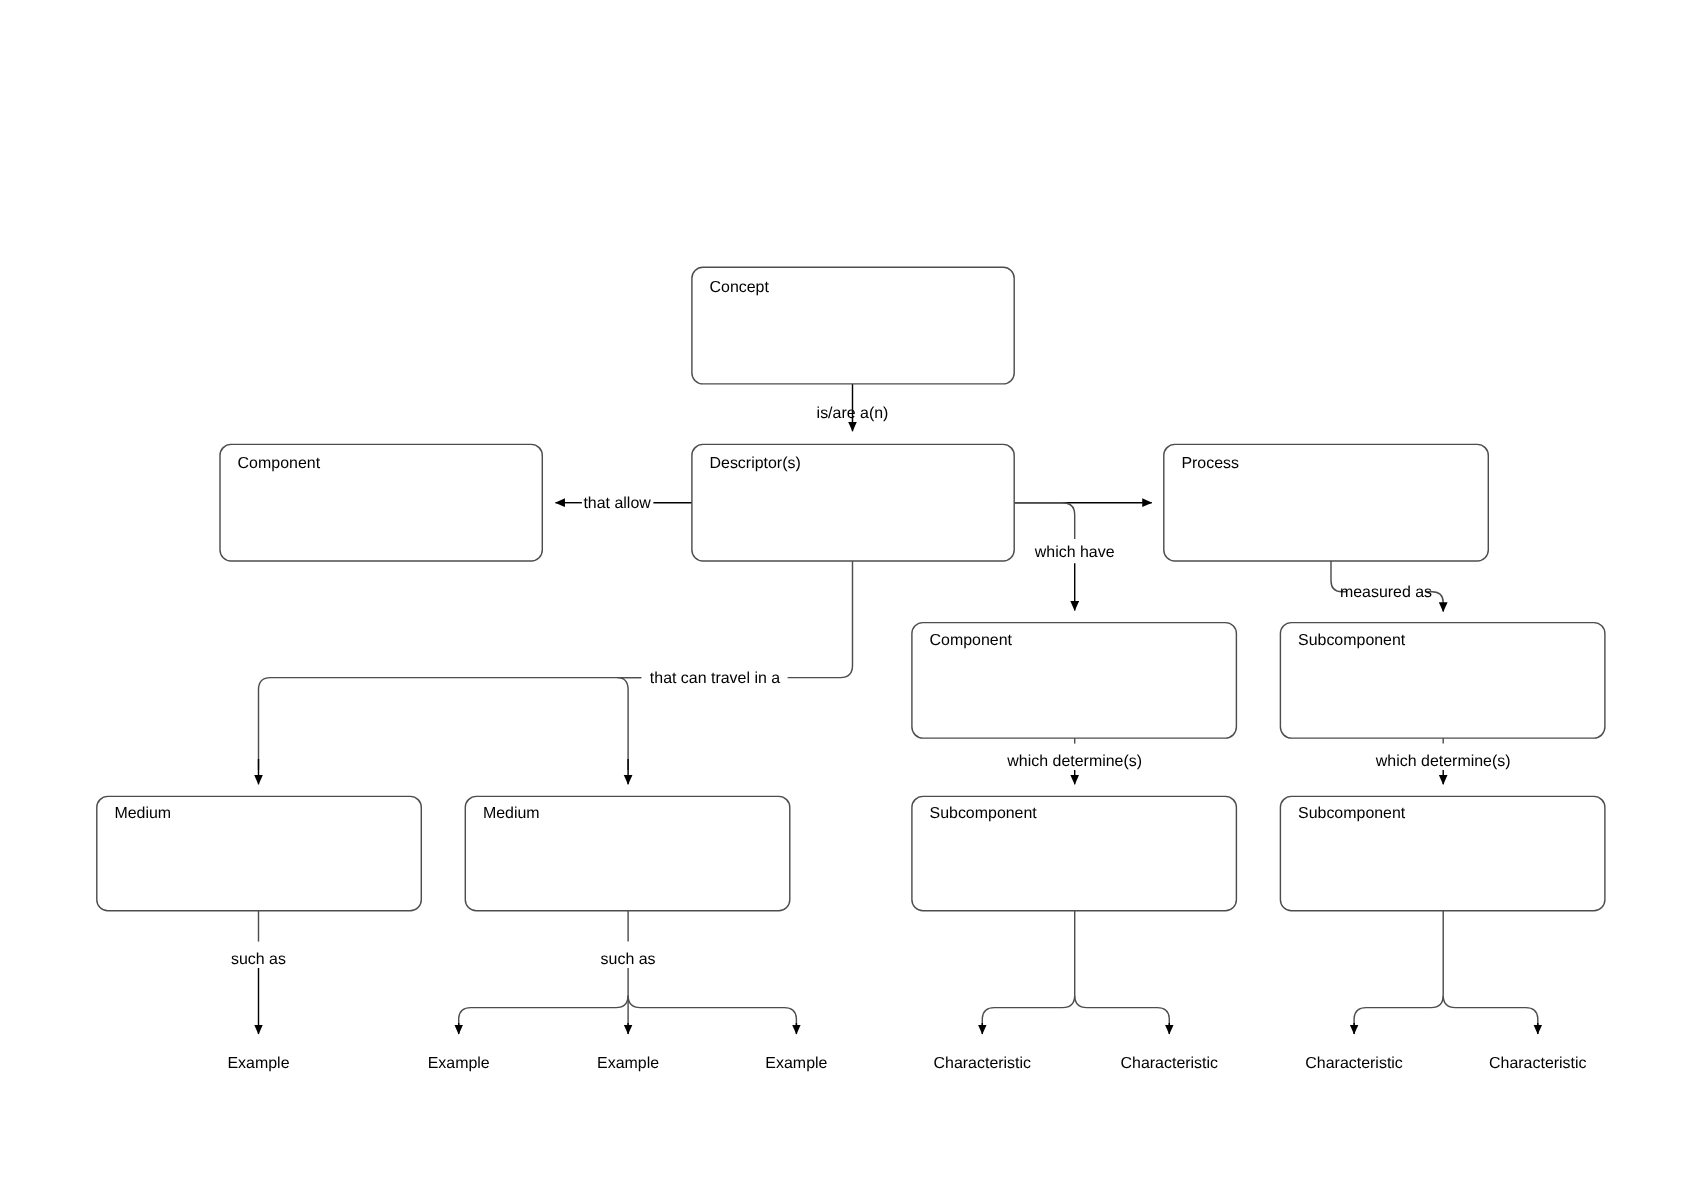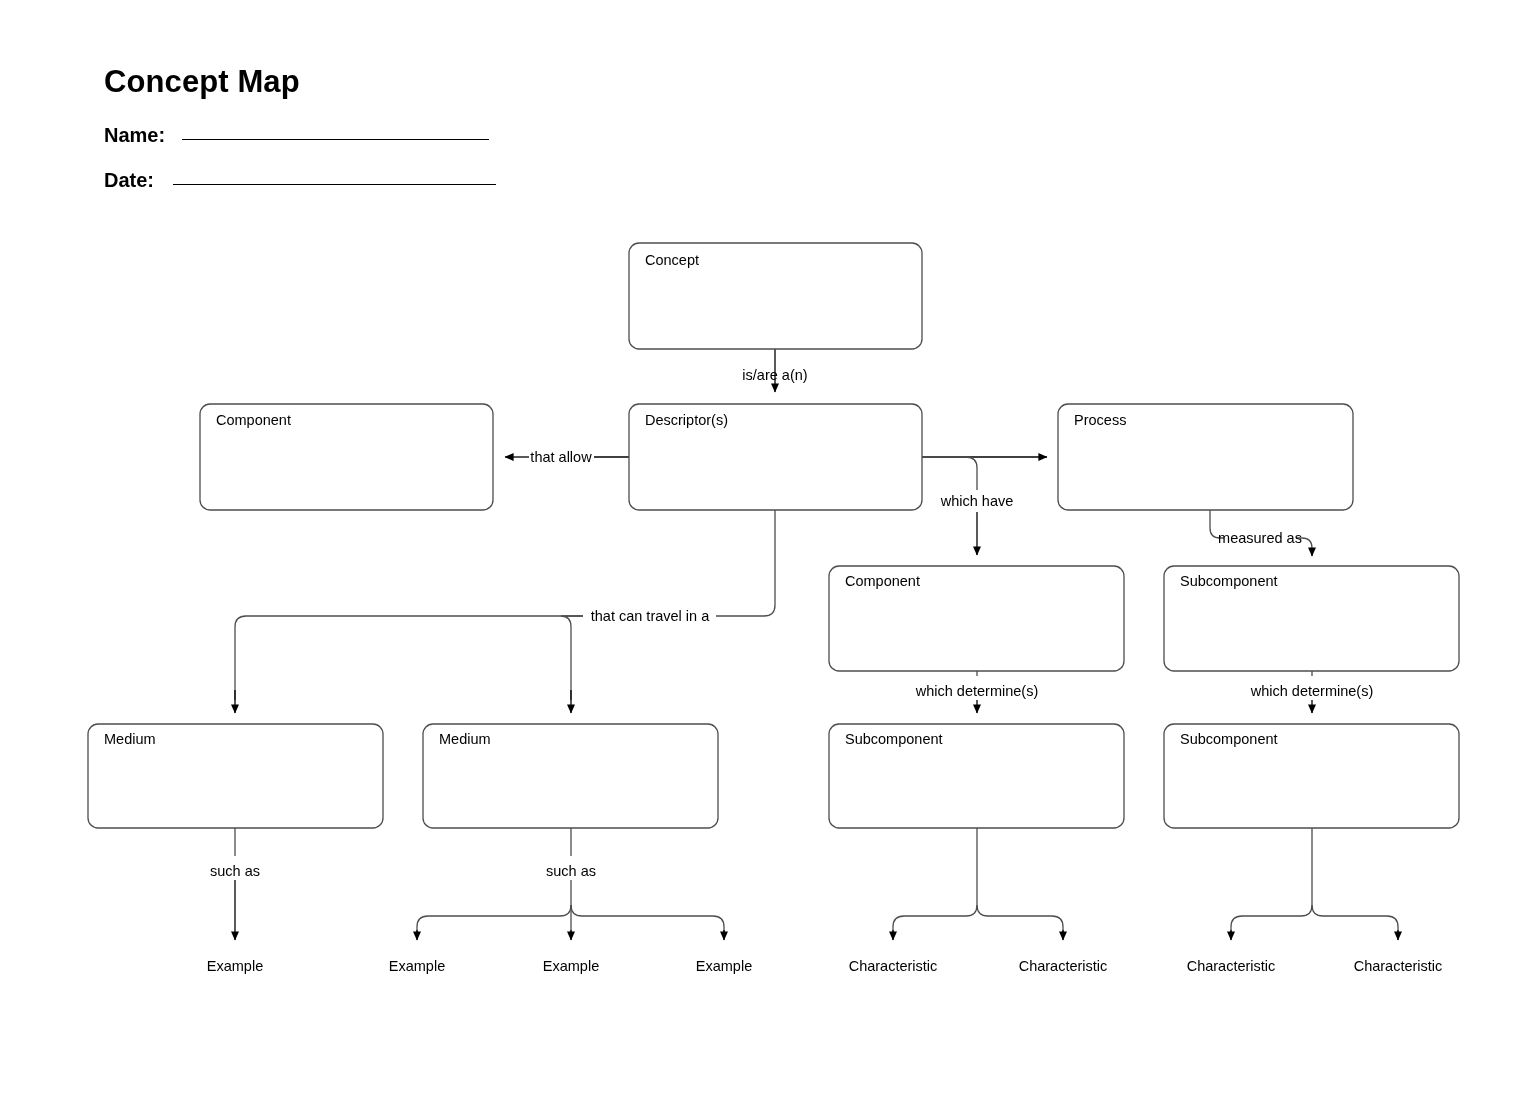--- a/index.html
+++ b/index.html
@@ -99,33 +99,20 @@
   .arrow-head {
     fill: #000000;
     stroke: none;
   }
 </style>
 </head>
 <body>
 
 <div id="page">
 
-  <div class="header">
-    <div class="doc-title">Concept Map</div>
-
-    <div class="field-row">
-      <span class="field-label">Name:</span>
-      <span class="field-rule rule-name"></span>
-    </div>
-
-    <div class="field-row">
-      <span class="field-label">Date:</span>
-      <span class="field-rule rule-date"></span>
-    </div>
-  </div>
 
   <svg id="diagram" viewBox="0 0 1536 1094" xmlns="http://www.w3.org/2000/svg">
 
     <defs>
       <marker id="ah" markerWidth="11" markerHeight="11" refX="8.6" refY="4" orient="auto" markerUnits="userSpaceOnUse">
         <path d="M0,0 L9,4 L0,8 z" class="arrow-head"></path>
       </marker>
       <marker id="ahl" markerWidth="11" markerHeight="11" refX="8.6" refY="4" orient="auto" markerUnits="userSpaceOnUse">
         <path d="M0,0 L9,4 L0,8 z" class="arrow-head"></path>
       </marker>

